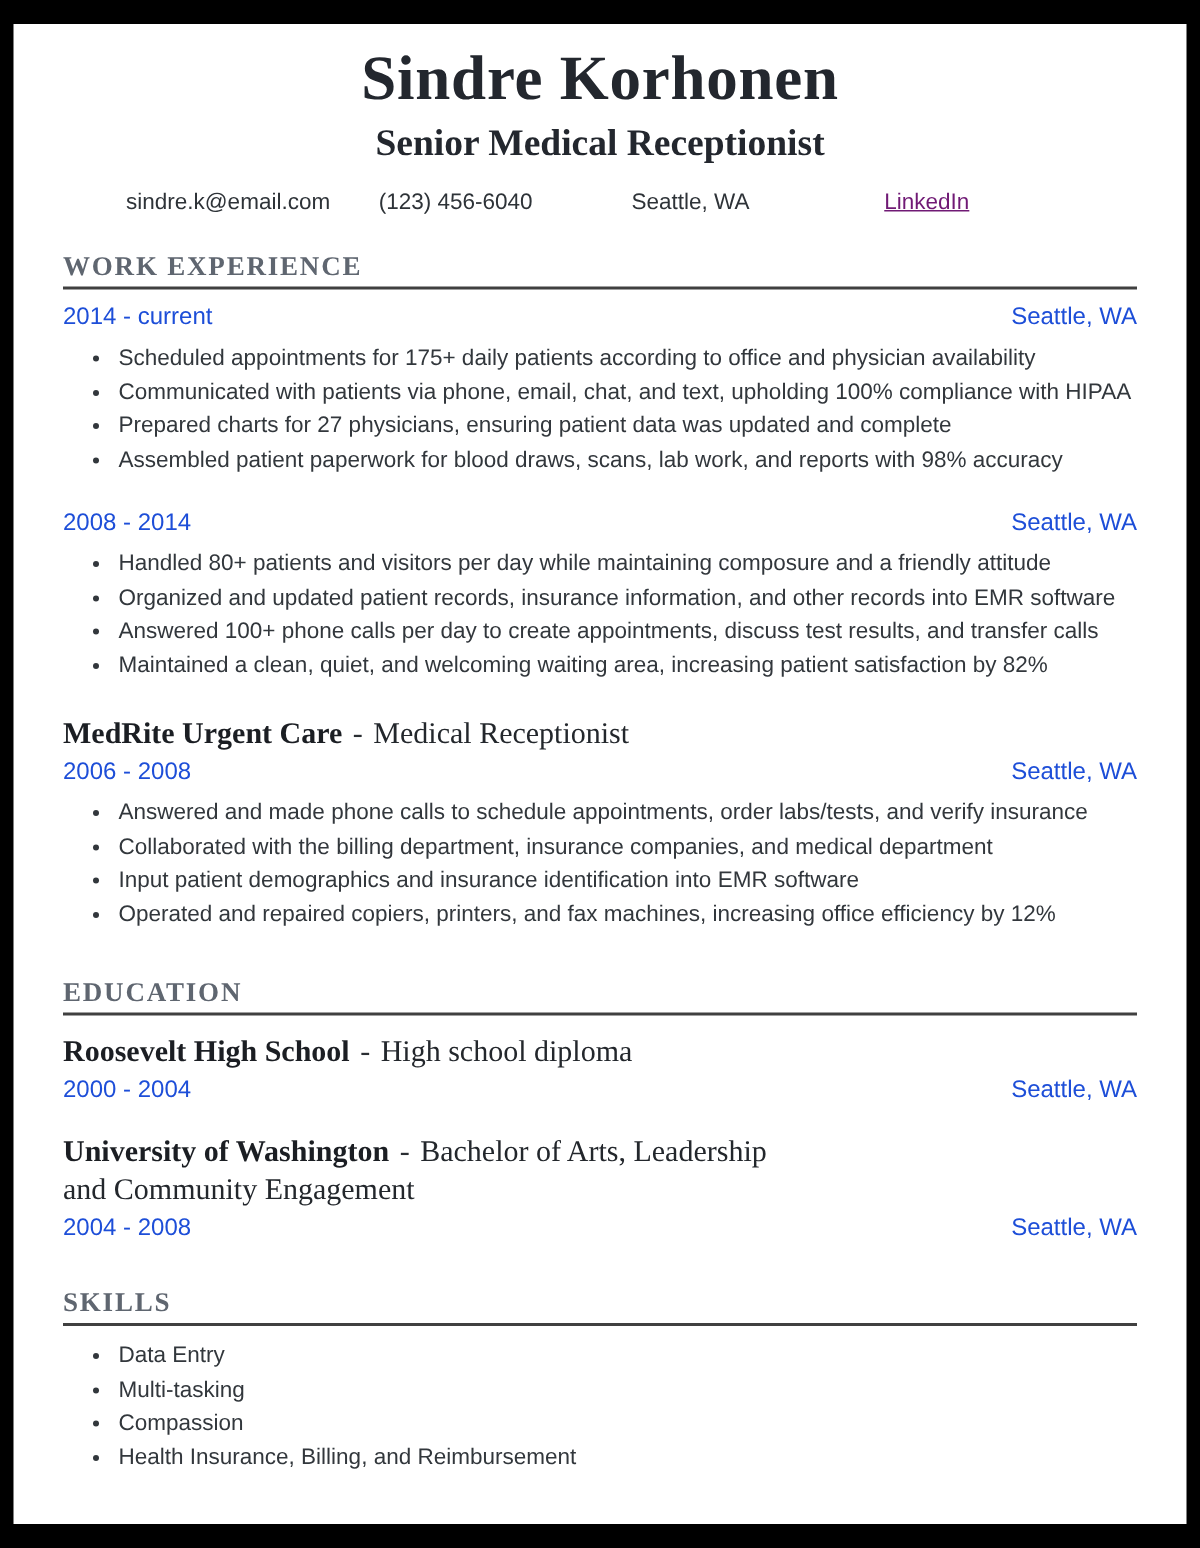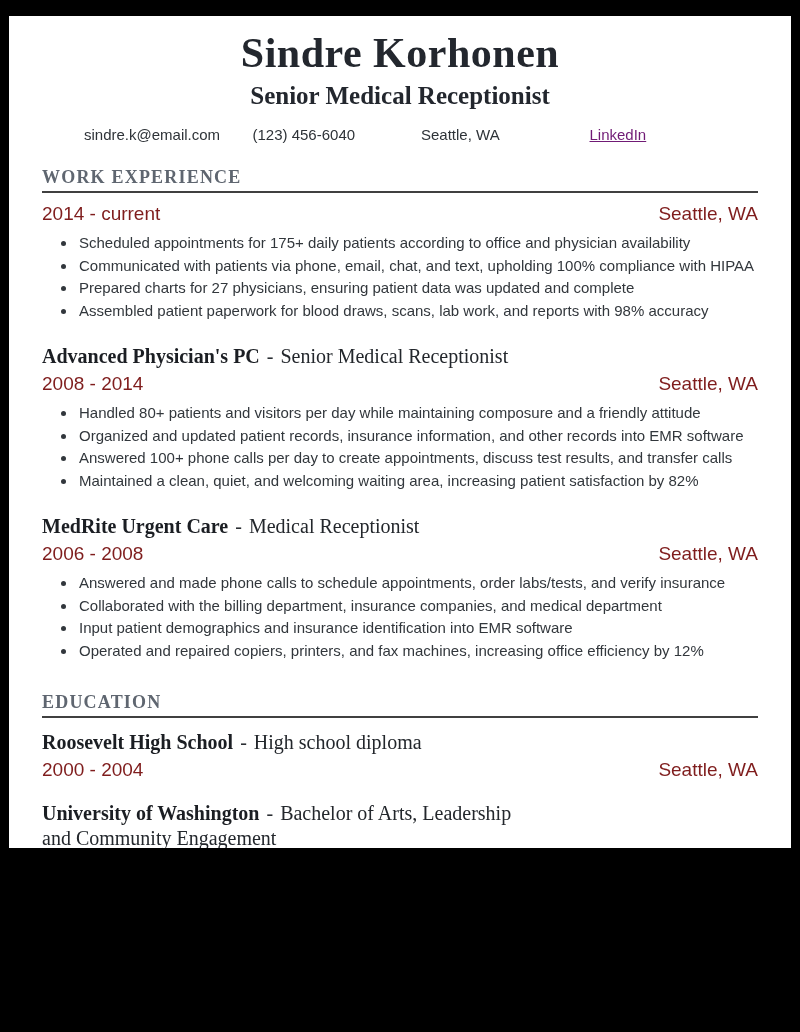--- a/index.html
+++ b/index.html
@@ -4,21 +4,21 @@
 <style>
   * { margin: 0; padding: 0; box-sizing: border-box; }
   html, body { width: 800px; }
   body {
     background: #000000;
     font-family: "Liberation Sans", sans-serif;
     -webkit-font-smoothing: antialiased;
   }
   .page {
     width: 782px;
-    height: 832px;
+    height: 1000px;
     margin: 16px 9px;
     background: #ffffff;
     padding: 14px 33px 20px 33px;
     overflow: hidden;
   }
 
   
   .resume-header { text-align: center; }
   .candidate-name {
     font-family: "Liberation Serif", "DejaVu Serif", serif;
@@ -73,22 +73,22 @@
     color: #23272c;
     font-weight: 400;
   }
   .entry-title .company { font-weight: 700; color: #1b1e23; }
   .entry-title .dash { margin: 0 7px; color: #2a2e33; }
   .entry-title.wrap-narrow { max-width: 470px; }
   .entry-meta {
     display: flex;
     justify-content: space-between;
     margin-top: 4px;
-    font-size: 19px;
-    color: #7f1d1d;
+    font-size: 16px;
+    color: #1d4ed8;
     align-items: flex-end;
   }
   ul.bullets {
     margin: 7px 0 0 35px;
     color: #32373c;
     font-size: 15px;
   }
   ul.bullets li {
     line-height: 22.5px;
     padding-left: 2px;
@@ -123,23 +123,20 @@
       </div>
       <ul class="bullets">
         <li>Scheduled appointments for 175+ daily patients according to office and physician availability</li>
         <li>Communicated with patients via phone, email, chat, and text, upholding 100% compliance with HIPAA</li>
         <li>Prepared charts for 27 physicians, ensuring patient data was updated and complete</li>
         <li>Assembled patient paperwork for blood draws, scans, lab work, and reports with 98% accuracy</li>
       </ul>
     </div>
 
     <div class="job-entry" style="margin-top:22px;">
-      <div class="entry-title">
-        <span class="company">Advanced Physician's PC</span><span class="dash">-</span><span>Senior Medical Receptionist</span>
-      </div>
       <div class="entry-meta">
         <span>2008 - 2014</span>
         <span>Seattle, WA</span>
       </div>
       <ul class="bullets">
         <li>Handled 80+ patients and visitors per day while maintaining composure and a friendly attitude</li>
         <li>Organized and updated patient records, insurance information, and other records into EMR software</li>
         <li>Answered 100+ phone calls per day to create appointments, discuss test results, and transfer calls</li>
         <li>Maintained a clean, quiet, and welcoming waiting area, increasing patient satisfaction by 82%</li>
       </ul>

